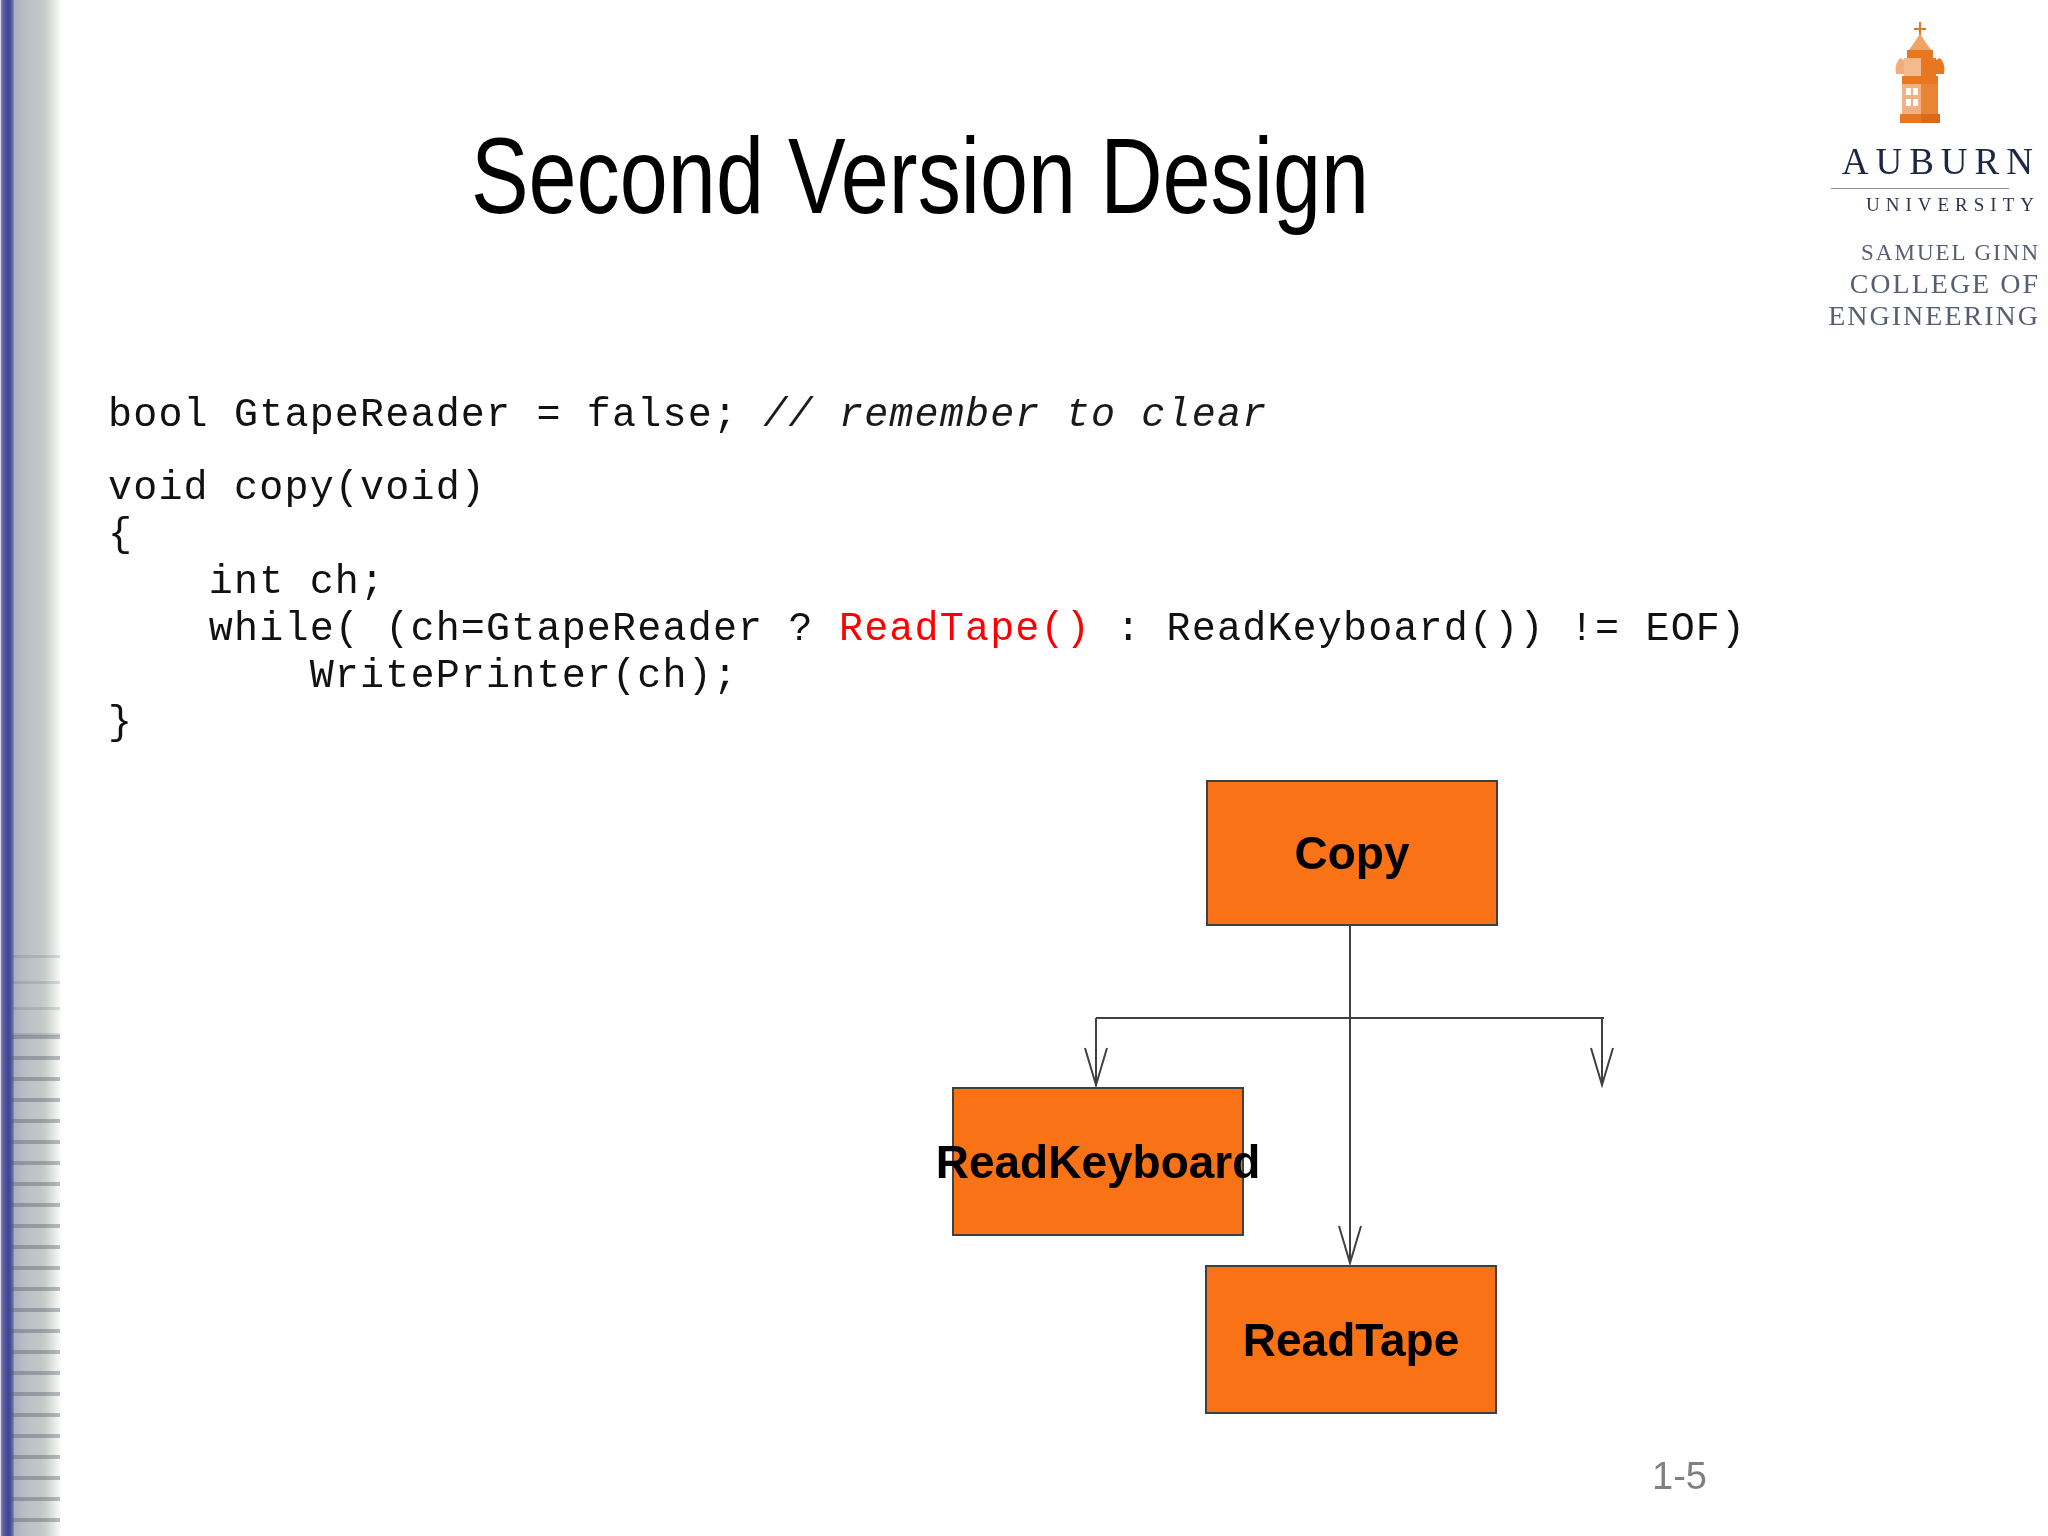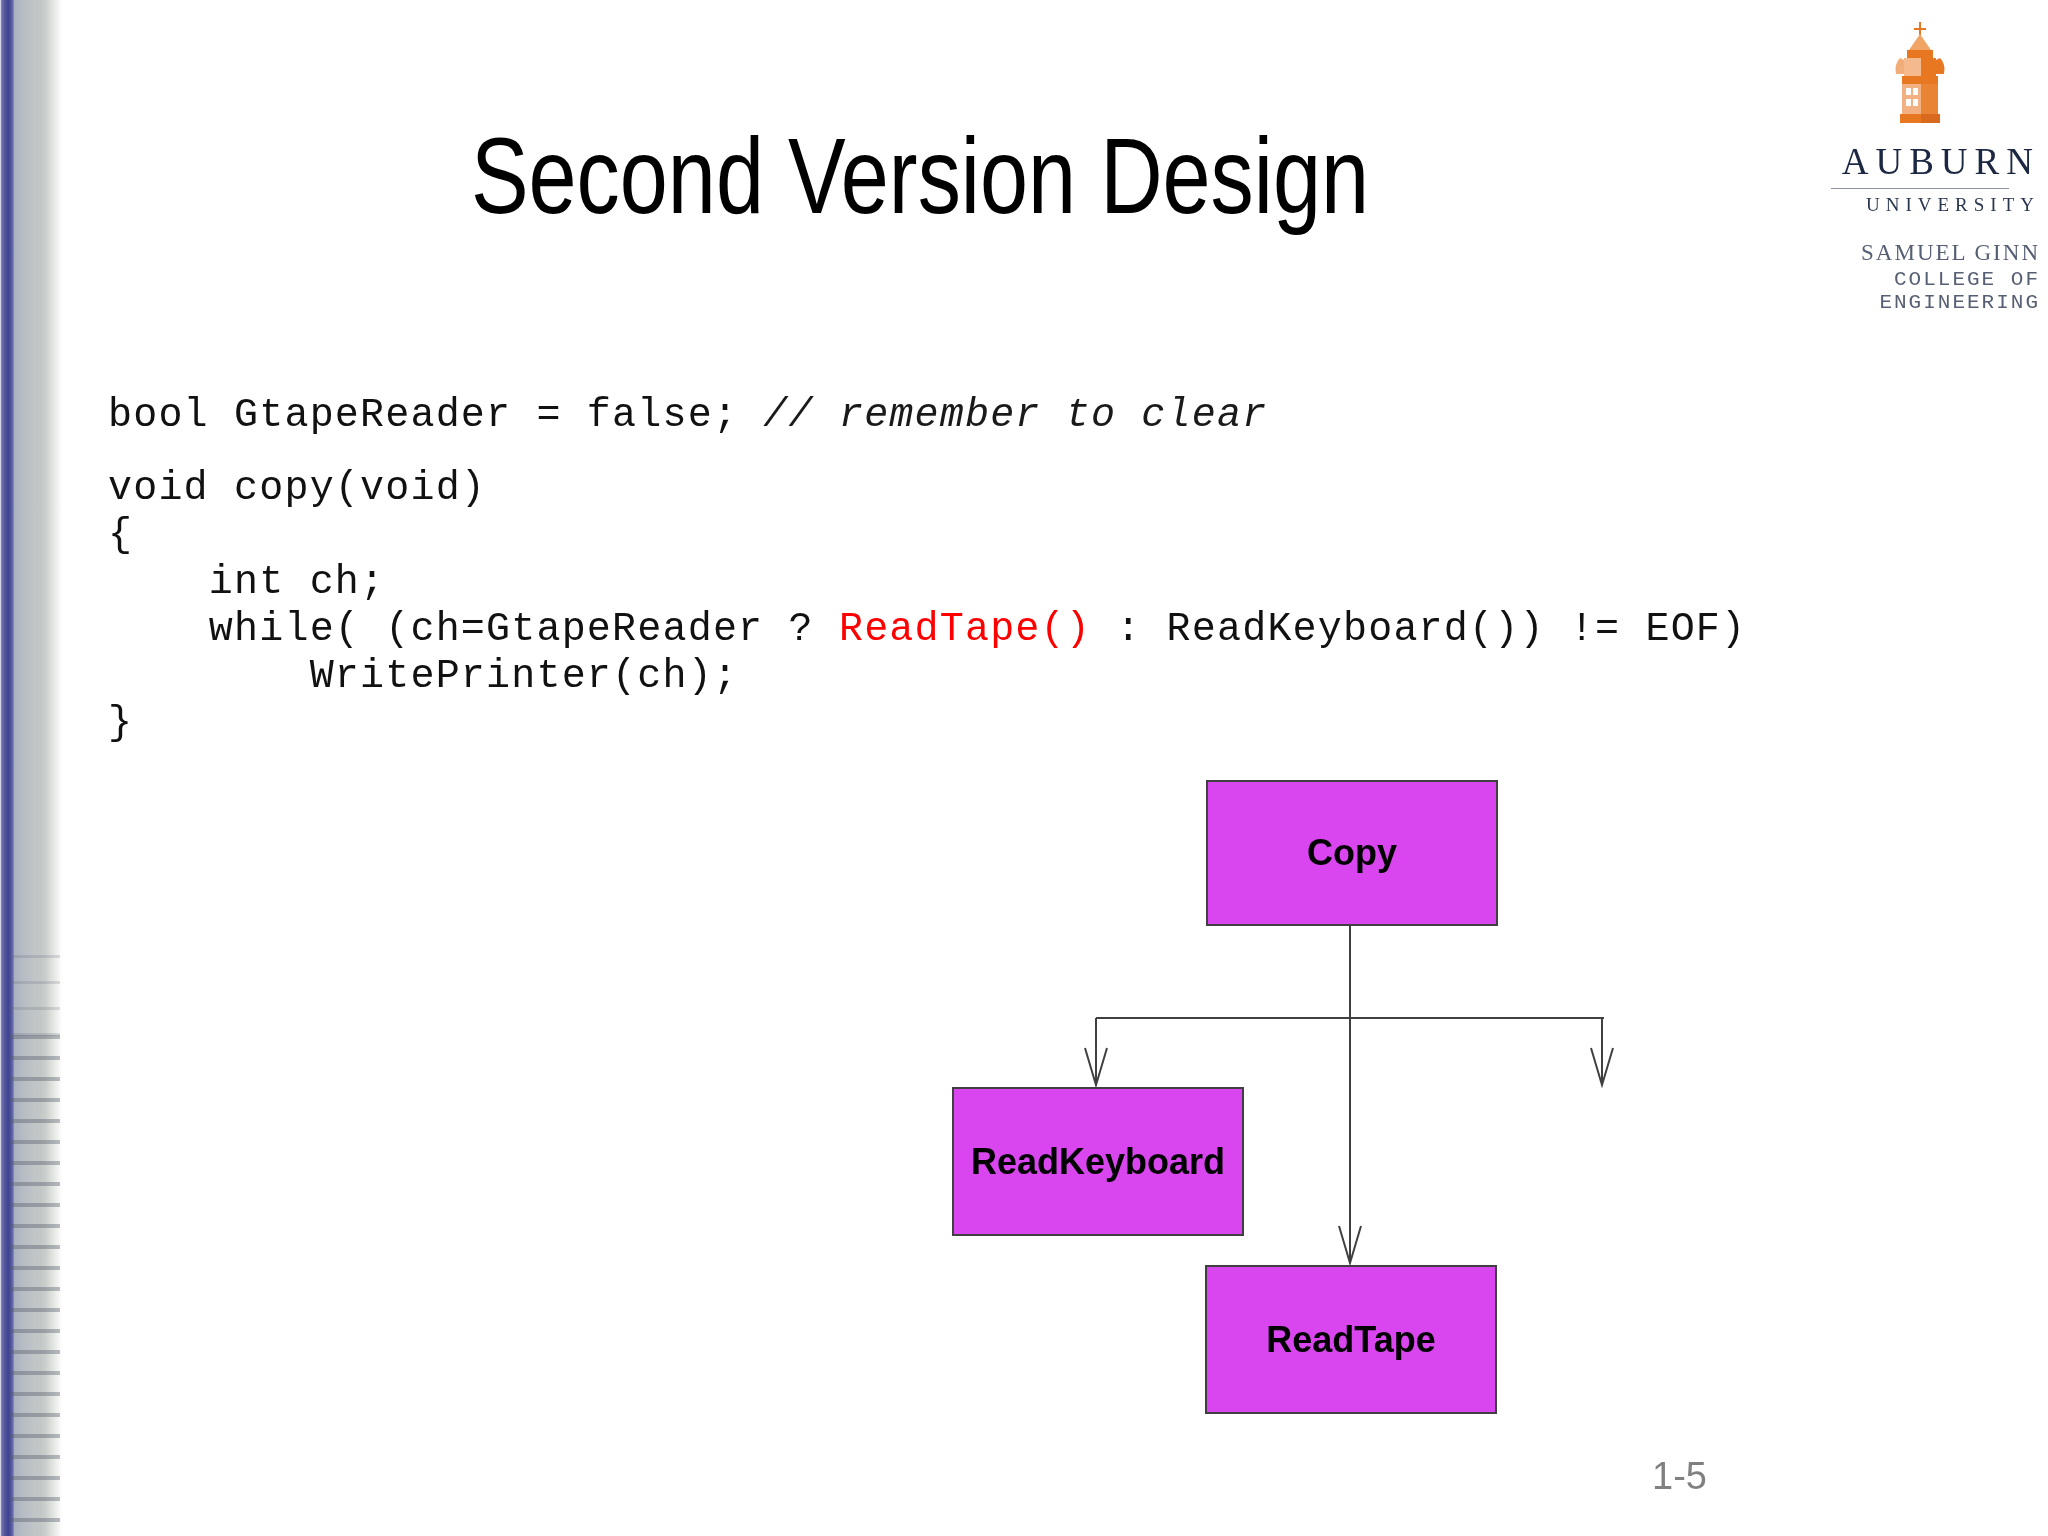--- a/index.html
+++ b/index.html
@@ -115,22 +115,22 @@
     padding-left: 6px;
   }
   .logo-sgcoe1 {
     font-family: "Liberation Serif", serif;
     font-size: 23px;
     letter-spacing: 2px;
     color: #565f73;
     margin-top: 24px;
   }
   .logo-sgcoe2 {
-    font-family: Liberation Mono, monospace;
-    font-size: 21px;
+    font-family: Liberation Serif, serif;
+    font-size: 28px;
     letter-spacing: 2px;
     color: #565f73;
     margin-top: 2px;
   }
 
   
   .code {
     position: absolute;
     left: 108px;
     top: 348px;
@@ -144,27 +144,27 @@
   }
   .code .cmt { font-style: italic; color: #1a1a1a; }
   .code .hl  { color: #ff0000; }
   .code .gap { display:block; height: 26px; }
 
   
   .chart { position: absolute; left: 0; top: 0; width: 2048px; height: 1536px; }
   .node {
     position: absolute;
     border: 2px solid #404040;
-    background: #d946ef;
+    background: #f97316;
     display: flex;
     align-items: center;
     justify-content: center;
     font-family: "Liberation Sans", sans-serif;
     font-weight: bold;
-    font-size: 36px;
+    font-size: 46px;
     color: #000000;
   }
   .n-copy         { left: 1206px; top: 780px;  width: 288px; height: 142px; }
   .n-readkeyboard { left: 952px;  top: 1087px; width: 288px; height: 145px; }
   .n-writeprinter { left: 1458px; top: 1087px; width: 288px; height: 145px; }
   .n-readtape     { left: 1205px; top: 1265px; width: 288px; height: 145px; }
 
   .node-label { pointer-events: none; }
 
   

